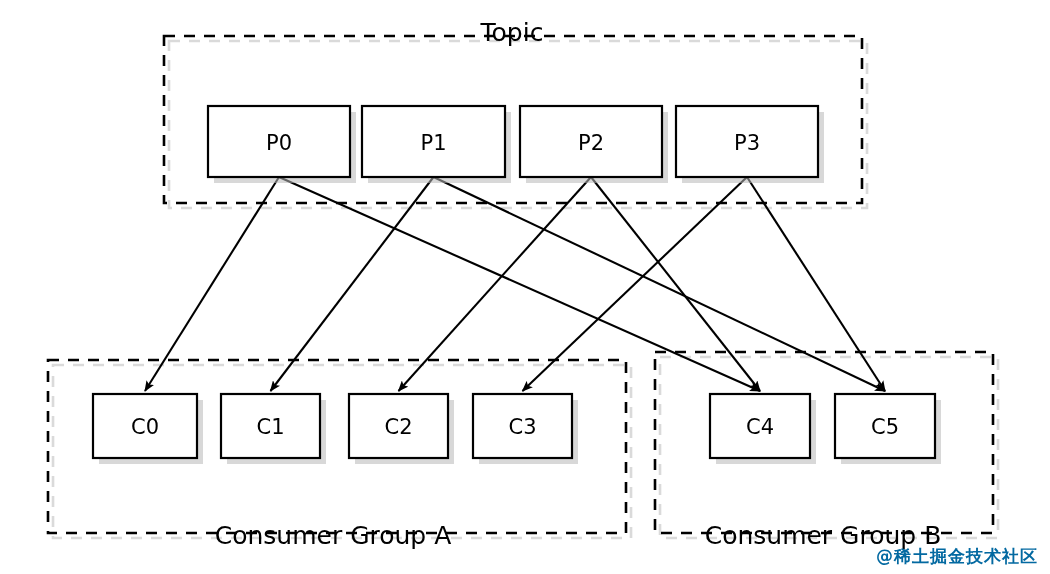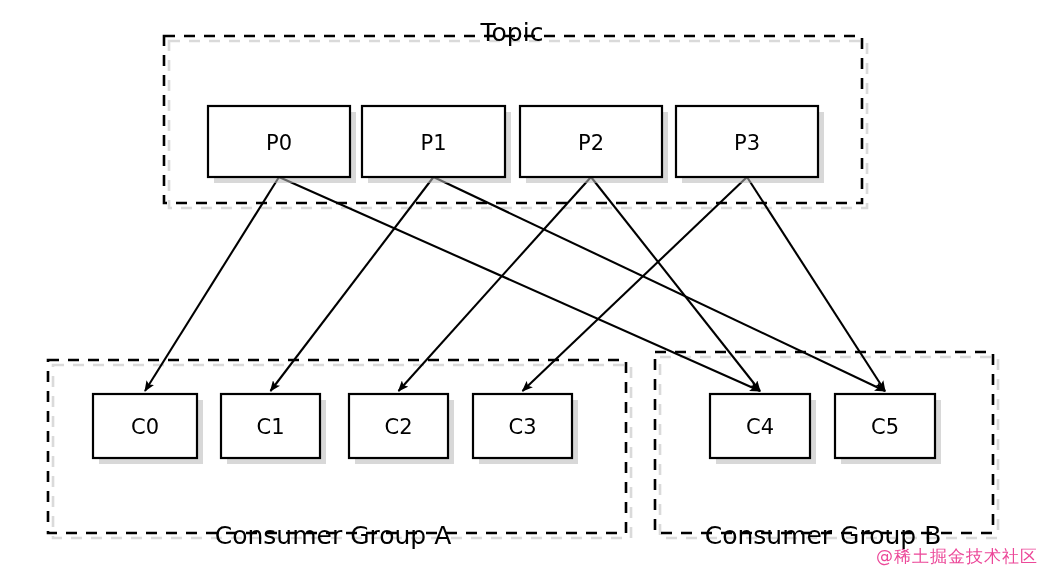--- a/index.html
+++ b/index.html
@@ -62,23 +62,24 @@
     fill: #000000;
     text-anchor: middle;
     dominant-baseline: central;
   }
   .watermark-text {
     position: absolute;
     right: 12px;
     bottom: 6px;
     font-family: "DejaVu Sans", sans-serif;
     font-size: 17px;
-    color: #ec4899;
+    color: #0369a1;
     letter-spacing: 1px;
     white-space: nowrap;
+    font-weight: bold;
   }
 </style>
 </head>
 <body>
 
 <div id="canvas">
   <svg class="diagram" viewBox="0 0 1050 574">
     <defs>
       <marker id="arrowhead" markerWidth="11" markerHeight="9" refX="10" refY="4.5" orient="auto" markerUnits="userSpaceOnUse">
         <path d="M0,0 L11,4.5 L0,9 L2.4,4.5 Z" fill="#000000"></path>

